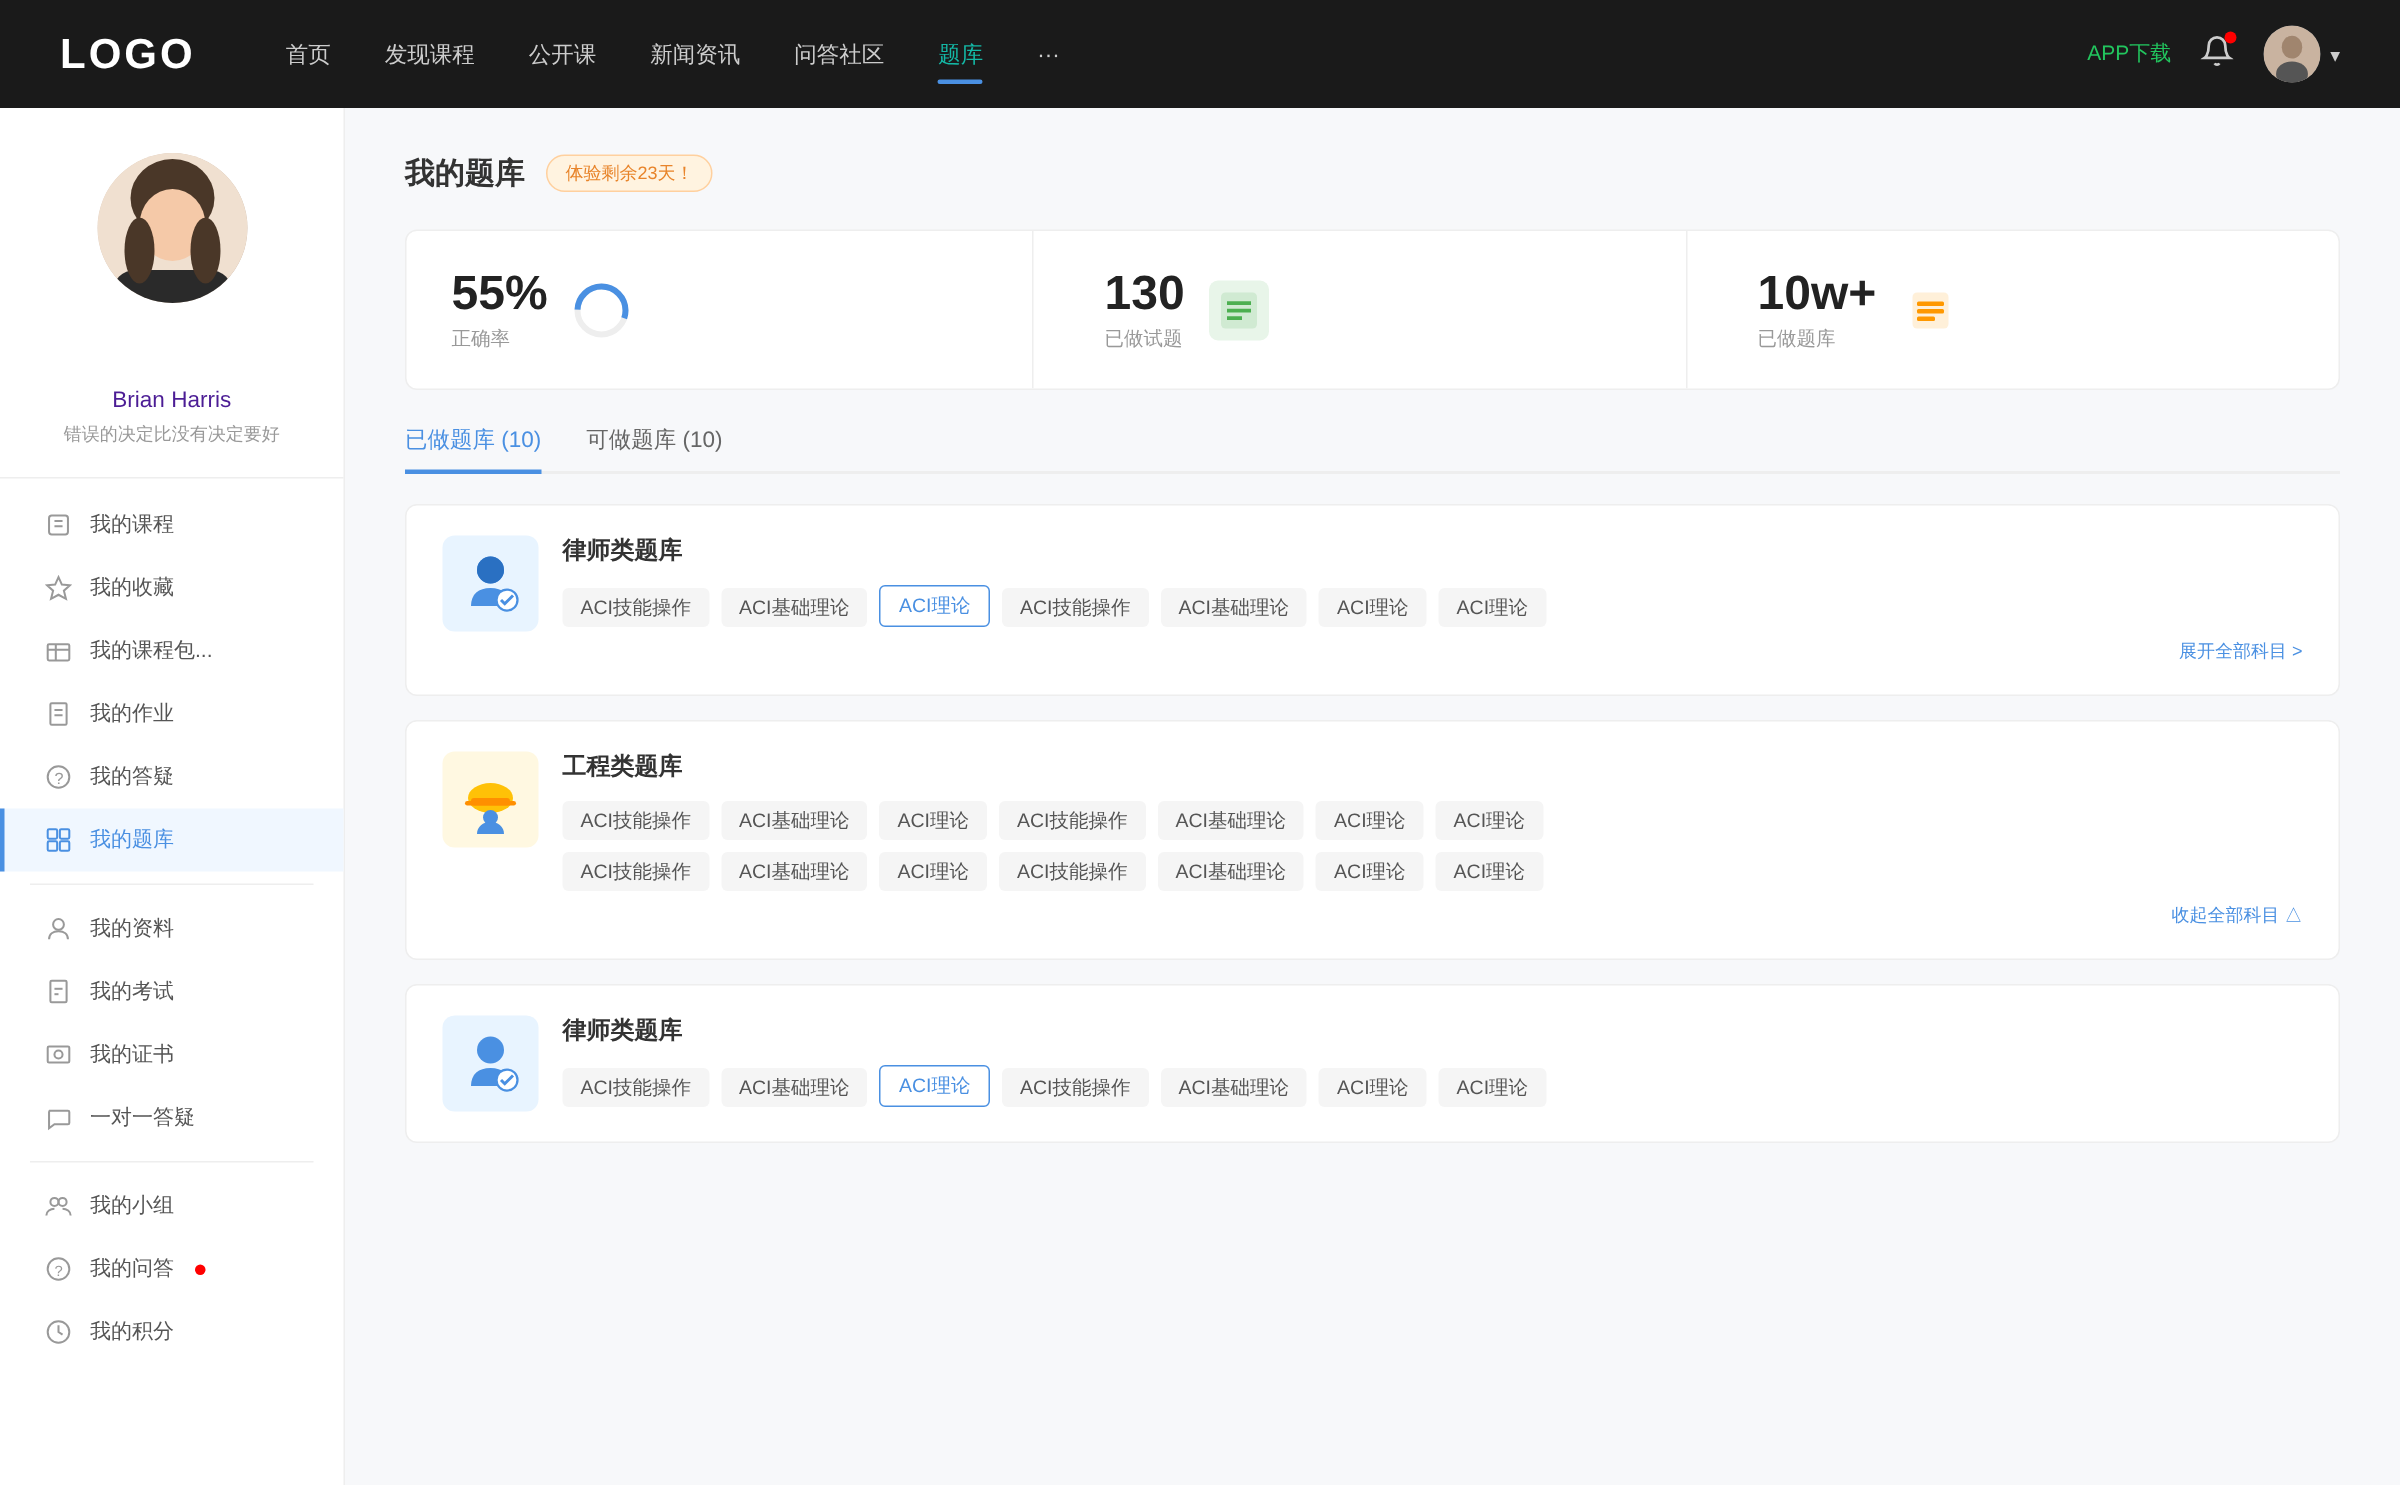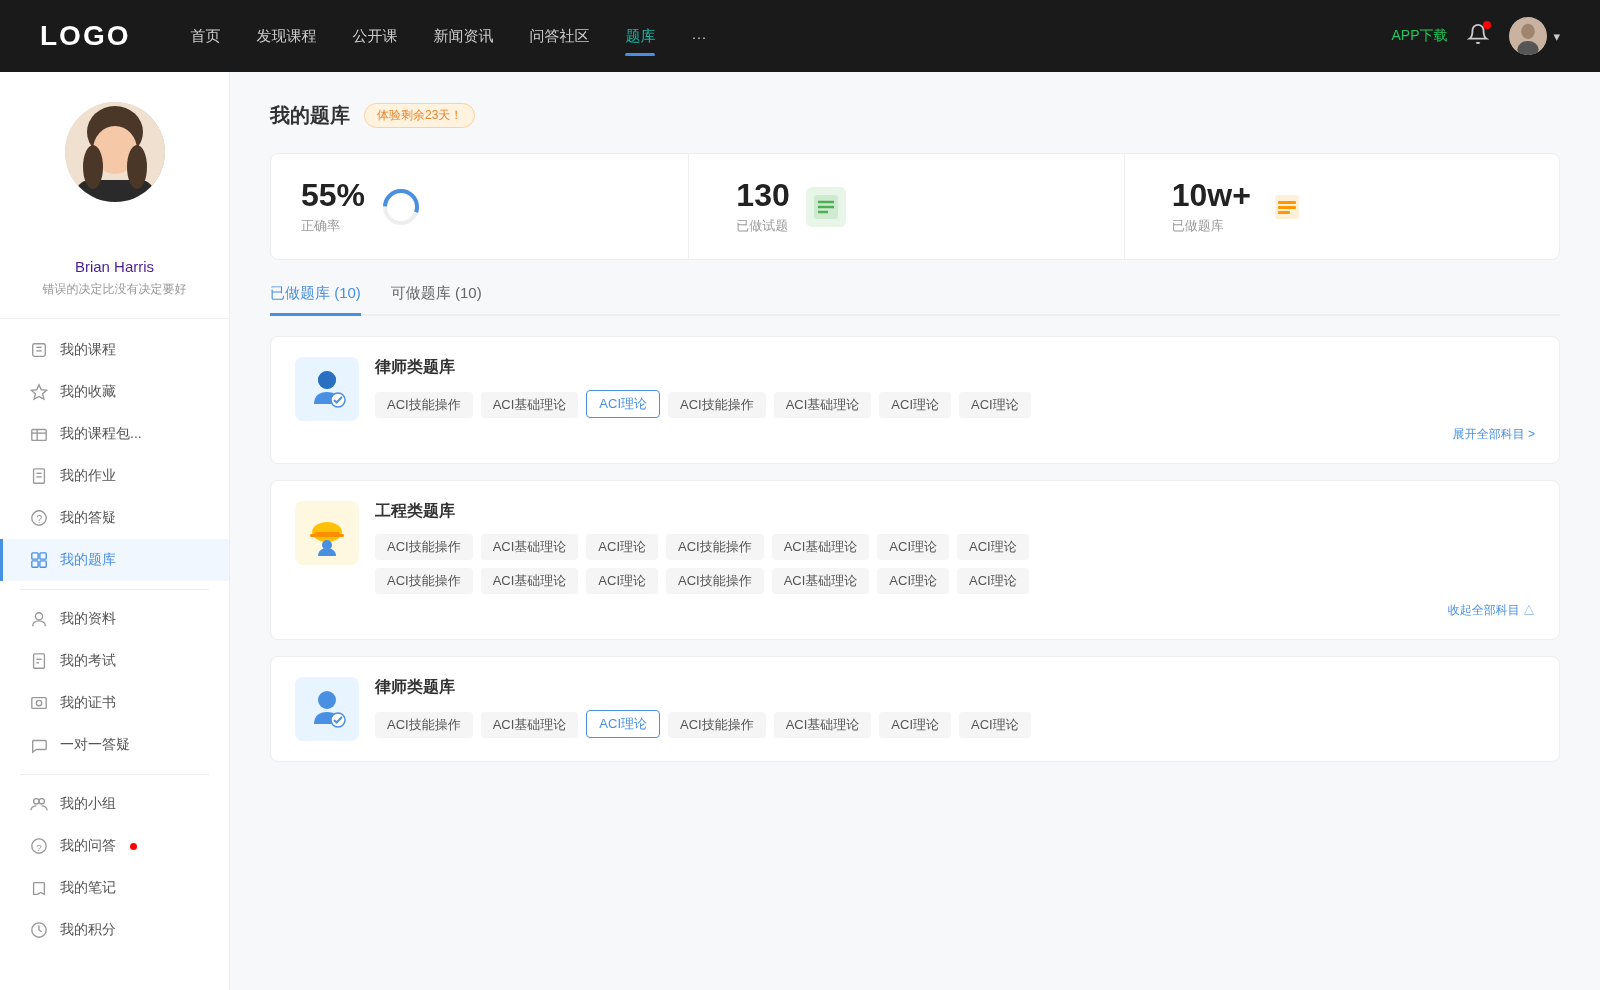--- a/index.html
+++ b/index.html
@@ -526,28 +526,20 @@
               <circle cx="10" cy="10" r="8"></circle>
               <text x="7" y="15" fill="#999" font-size="11" stroke="none">?</text>
             </svg>
         </span>
         <span>我的问答</span>
         <span class="red-dot"></span>
       </div>
       <div class="sidebar-item">
         <span class="sidebar-icon">
           <svg class="icon-svg" viewBox="0 0 20 20" fill="none" stroke="#999" stroke-width="1.5">
-              <path d="M4 17V5a1 1 0 0 1 1-1h10a1 1 0 0 1 1 1v12l-4-2-4 2z"></path>
-            </svg>
-        </span>
-        <span>我的笔记</span>
-      </div>
-      <div class="sidebar-item">
-        <span class="sidebar-icon">
-          <svg class="icon-svg" viewBox="0 0 20 20" fill="none" stroke="#999" stroke-width="1.5">
               <circle cx="10" cy="10" r="8"></circle>
               <path d="M10 5v5l3 2"></path>
             </svg>
         </span>
         <span>我的积分</span>
       </div>
     </div>
   </div>
 
   <div class="content-area">

